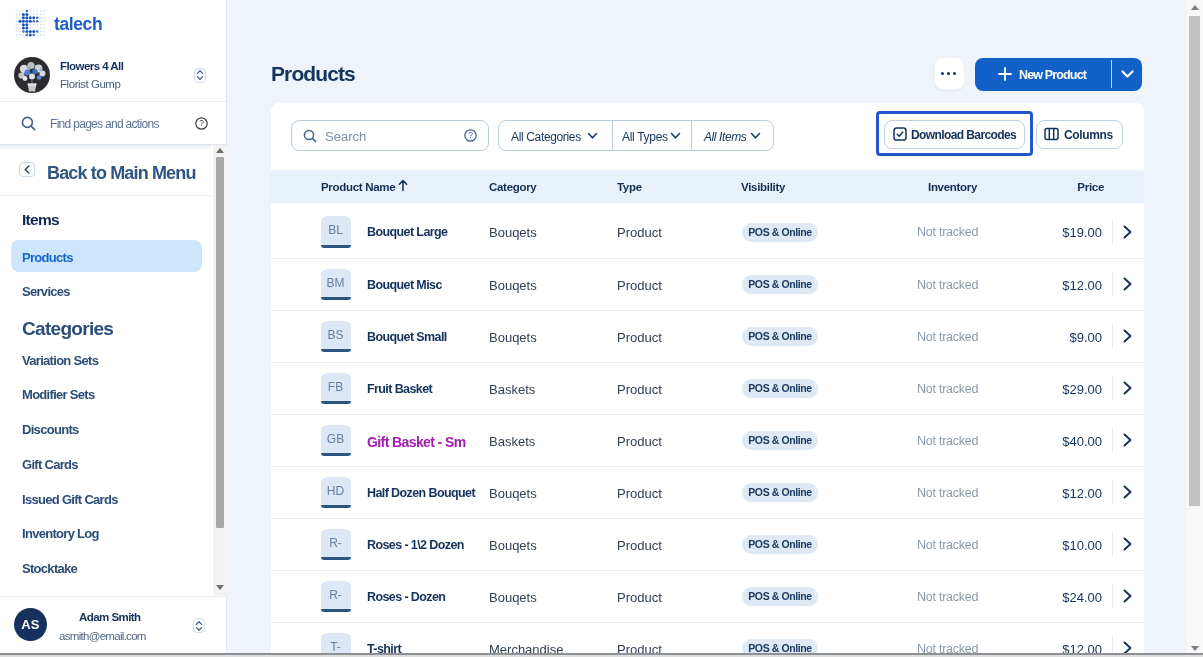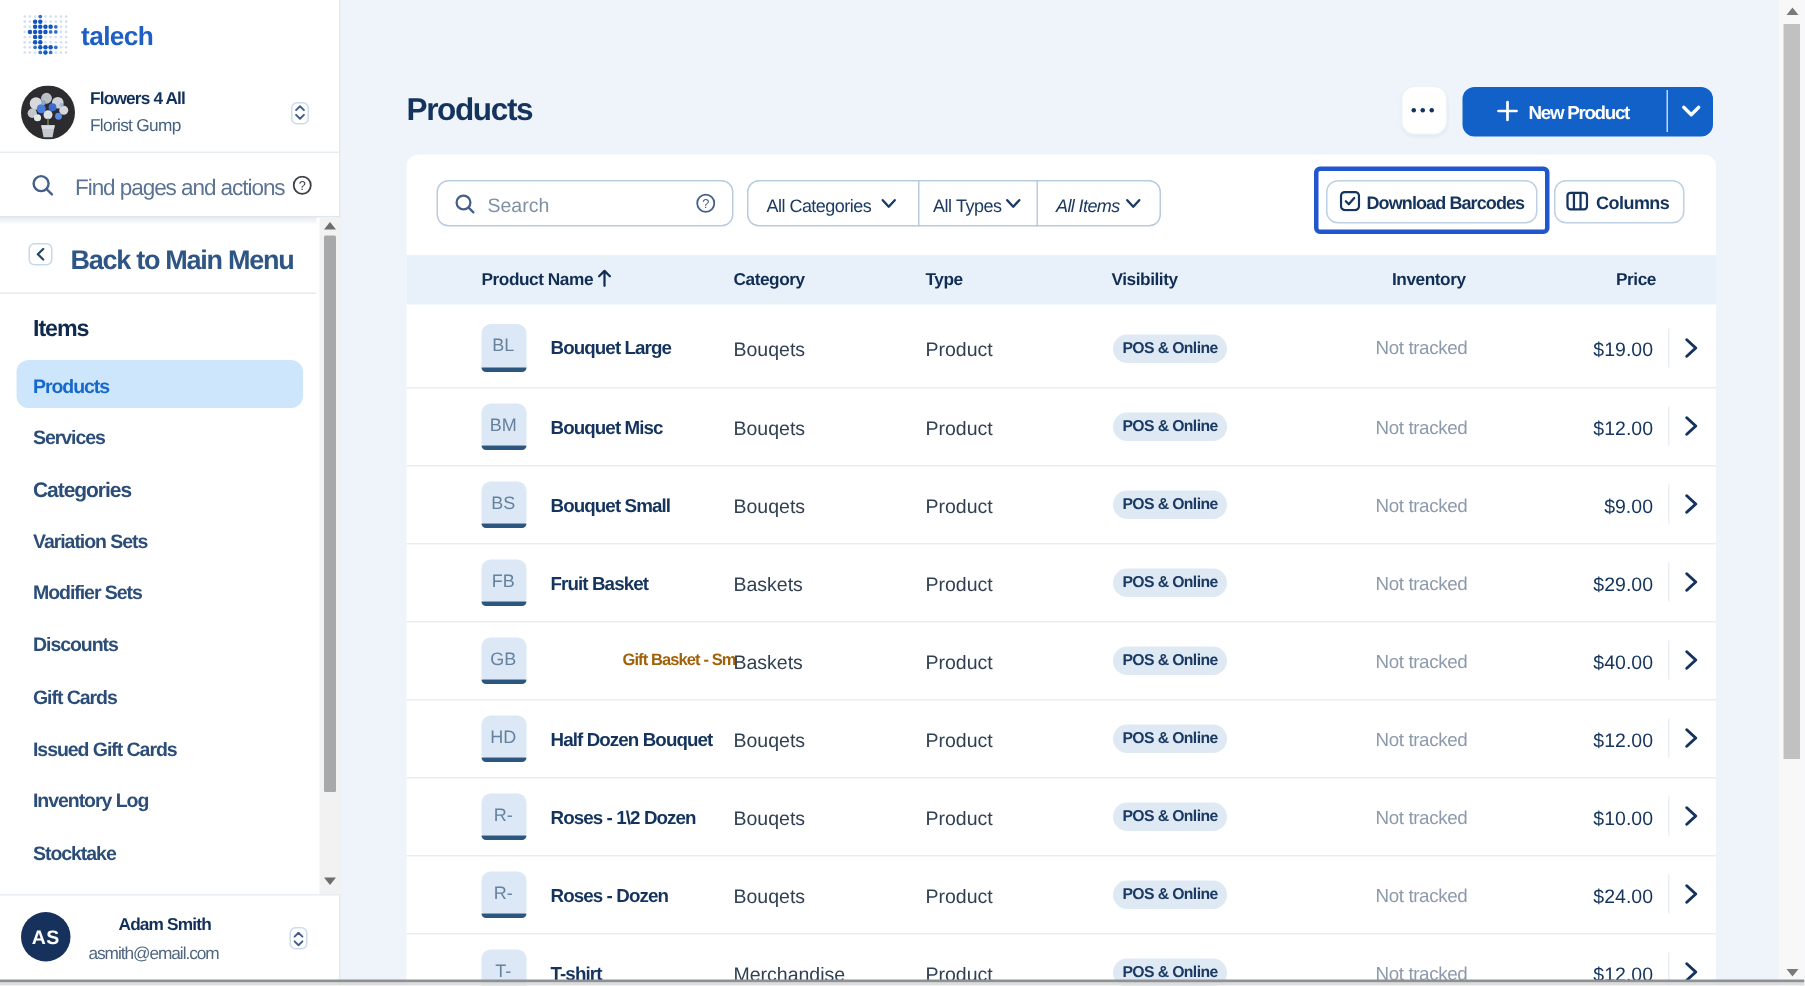--- a/index.html
+++ b/index.html
@@ -124,21 +124,21 @@
 <div class="abs" style="left:617px;top:381.5px;font-size:13px;color:#303f52;">Product</div>
 <div class="abs b" style="left:742px;top:379.25px;width:76px;height:19px;background:#dee9f3;border-radius:9.5px;font-size:10.5px;color:#1b3a64;letter-spacing:-0.4px;text-align:center;line-height:19px;">POS &amp; Online</div>
 <div class="abs" style="left:917px;top:381.5px;font-size:12.5px;color:#8d9aab;letter-spacing:-0.25px;">Not tracked</div>
 <div class="abs" style="left:1002px;top:381.5px;width:100px;font-size:13px;color:#14335d;text-align:right;">$29.00</div>
 <div class="abs" style="left:1112px;top:375px;width:1px;height:26px;background:#e9eef4;"></div>
 <svg class="abs" style="left:1123px;top:381px;" width="9" height="14" viewBox="0 0 9 14">
     <path d="M1.5 1.5 L7.5 7 L1.5 12.5" stroke="#14335d" stroke-width="2" fill="none" stroke-linecap="round" stroke-linejoin="round"></path>
   </svg>
 <div class="abs" style="left:320.5px;top:424.5px;width:30px;height:28.8px;background:#dce8f5;border-radius:6px 6px 2px 2px;color:#64819f;font-size:12px;text-align:center;line-height:28.5px;">GB</div>
 <div class="abs" style="left:320.5px;top:453.1px;width:30px;height:3.2px;background:#2b5680;border-radius:0 0 5px 5px;"></div>
-<div class="abs b" style="left:367px;top:433.5px;font-size:11px;color:#a16207;letter-spacing:-0.6px;margin-left:48px;">Gift Basket - Sm</div>
+<div class="abs b" style="left:367px;top:433.5px;font-size:14px;color:#a21caf;letter-spacing:-0.6px;">Gift Basket - Sm</div>
 <div class="abs" style="left:489px;top:433.5px;font-size:13px;color:#303f52;">Baskets</div>
 <div class="abs" style="left:617px;top:433.5px;font-size:13px;color:#303f52;">Product</div>
 <div class="abs b" style="left:742px;top:431.25px;width:76px;height:19px;background:#dee9f3;border-radius:9.5px;font-size:10.5px;color:#1b3a64;letter-spacing:-0.4px;text-align:center;line-height:19px;">POS &amp; Online</div>
 <div class="abs" style="left:917px;top:433.5px;font-size:12.5px;color:#8d9aab;letter-spacing:-0.25px;">Not tracked</div>
 <div class="abs" style="left:1002px;top:433.5px;width:100px;font-size:13px;color:#14335d;text-align:right;">$40.00</div>
 <div class="abs" style="left:1112px;top:427px;width:1px;height:26px;background:#e9eef4;"></div>
 <svg class="abs" style="left:1123px;top:433px;" width="9" height="14" viewBox="0 0 9 14">
     <path d="M1.5 1.5 L7.5 7 L1.5 12.5" stroke="#14335d" stroke-width="2" fill="none" stroke-linecap="round" stroke-linejoin="round"></path>
   </svg>
 <div class="abs" style="left:320.5px;top:476.5px;width:30px;height:28.8px;background:#dce8f5;border-radius:6px 6px 2px 2px;color:#64819f;font-size:12px;text-align:center;line-height:28.5px;">HD</div>
@@ -294,38 +294,38 @@
 <div class="abs" style="left:60px;top:78px;font-size:11.5px;color:#46627f;letter-spacing:-0.45px;">Florist Gump</div>
 <div class="abs" style="left:194px;top:67.5px;width:12px;height:15px;border:1px solid #ccdcec;border-radius:4px;background:#fff;"></div>
 <svg class="abs" style="left:196px;top:70.0px;" width="8" height="10" viewBox="0 0 8 10">
     <path d="M1.4 3.4 L4 0.8 L6.6 3.4 M1.4 6.6 L4 9.2 L6.6 6.6" stroke="#44608a" stroke-width="1.3" fill="none" stroke-linecap="round" stroke-linejoin="round"></path>
   </svg>
 <div class="abs" style="left:0;top:101px;width:227px;height:1px;background:#e7ecf1;"></div>
 <svg class="abs" style="left:21px;top:116px;" width="15" height="15" viewBox="0 0 15 15">
     <circle cx="6.4" cy="6.4" r="5" stroke="#44608a" stroke-width="1.6" fill="none"></circle>
     <path d="M10 10 L13.6 13.6" stroke="#44608a" stroke-width="1.6" stroke-linecap="round"></path>
   </svg>
-<div class="abs" style="left:50px;top:117px;font-size:15px;color:#5b7494;letter-spacing:-0.7px;">Find pages and actions</div>
+<div class="abs" style="left:50px;top:117px;font-size:12px;color:#5b7494;letter-spacing:-0.7px;">Find pages and actions</div>
 <svg class="abs" style="left:195px;top:117px;" width="13" height="13" viewBox="0 0 13 13">
     <circle cx="6.5" cy="6.5" r="5.7" stroke="#3c3f45" stroke-width="1.2" fill="none"></circle>
     <text x="6.5" y="9.4" font-size="8.5" text-anchor="middle" fill="#3c3f45" font-family="Liberation Sans">?</text>
   </svg>
 <div class="abs" style="left:0;top:143.5px;width:227px;height:1px;background:#dfe6ed;"></div>
 <div class="abs" style="left:0;top:144.5px;width:211px;height:5px;background:linear-gradient(to bottom, rgba(170,188,206,0.28), rgba(170,188,206,0));"></div>
 <div class="abs" style="left:18.5px;top:161.5px;width:16px;height:15px;border:1px solid #c6d8ea;border-radius:4px;background:#fff;"></div>
 <svg class="abs" style="left:22.5px;top:164.5px;" width="8" height="9" viewBox="0 0 8 9">
     <path d="M5.8 1 L2.2 4.5 L5.8 8" stroke="#24476f" stroke-width="1.5" fill="none" stroke-linecap="round" stroke-linejoin="round"></path>
   </svg>
 <div class="abs b" style="left:47px;top:162.5px;font-size:18px;color:#2e5584;letter-spacing:-0.85px;">Back to Main Menu</div>
 <div class="abs" style="left:0;top:194.5px;width:211px;height:1px;background:#e7ecf1;"></div>
 <div class="abs b" style="left:22px;top:210.5px;font-size:15.5px;color:#10294e;letter-spacing:-0.7px;">Items</div>
 <div class="abs" style="left:11px;top:240px;width:191px;height:32px;background:#cde6fb;border-radius:8px;"></div>
 <div class="abs b" style="left:22px;top:249.5px;font-size:13px;color:#1668cd;letter-spacing:-0.7px;">Products</div>
 <div class="abs b" style="left:22px;top:283.5px;font-size:13px;color:#2b4d78;letter-spacing:-0.7px;">Services</div>
-<div class="abs b" style="left:22px;top:318.1px;font-size:14px;color:#2b4d78;letter-spacing:-0.7px;">Categories</div>
+<div class="abs b" style="left:22px;top:318.1px;font-size:19px;color:#2b4d78;letter-spacing:-0.7px;">Categories</div>
 <div class="abs b" style="left:22px;top:352.7px;font-size:13px;color:#2b4d78;letter-spacing:-0.7px;">Variation Sets</div>
 <div class="abs b" style="left:22px;top:387.3px;font-size:13px;color:#2b4d78;letter-spacing:-0.7px;">Modifier Sets</div>
 <div class="abs b" style="left:22px;top:421.9px;font-size:13px;color:#2b4d78;letter-spacing:-0.7px;">Discounts</div>
 <div class="abs b" style="left:22px;top:457.0px;font-size:13px;color:#2b4d78;letter-spacing:-0.7px;">Gift Cards</div>
 <div class="abs b" style="left:22px;top:491.9px;font-size:13px;color:#2b4d78;letter-spacing:-0.7px;">Issued Gift Cards</div>
 <div class="abs b" style="left:22px;top:526.1px;font-size:13px;color:#2b4d78;letter-spacing:-0.7px;">Inventory Log</div>
 <div class="abs b" style="left:22px;top:561.0px;font-size:13px;color:#2b4d78;letter-spacing:-0.7px;">Stocktake</div>
 <div class="abs" style="left:213px;top:144.5px;width:14px;height:451px;background:#f2f2f2;"></div>
 <div class="abs" style="left:216px;top:157px;width:7.5px;height:371px;background:#a7a8aa;border-radius:1px;"></div>
 <div class="abs" style="left:216px;top:147.5px;width:0;height:0;border-left:4px solid transparent;border-right:4px solid transparent;border-bottom:5px solid #6e6e6e;"></div>

